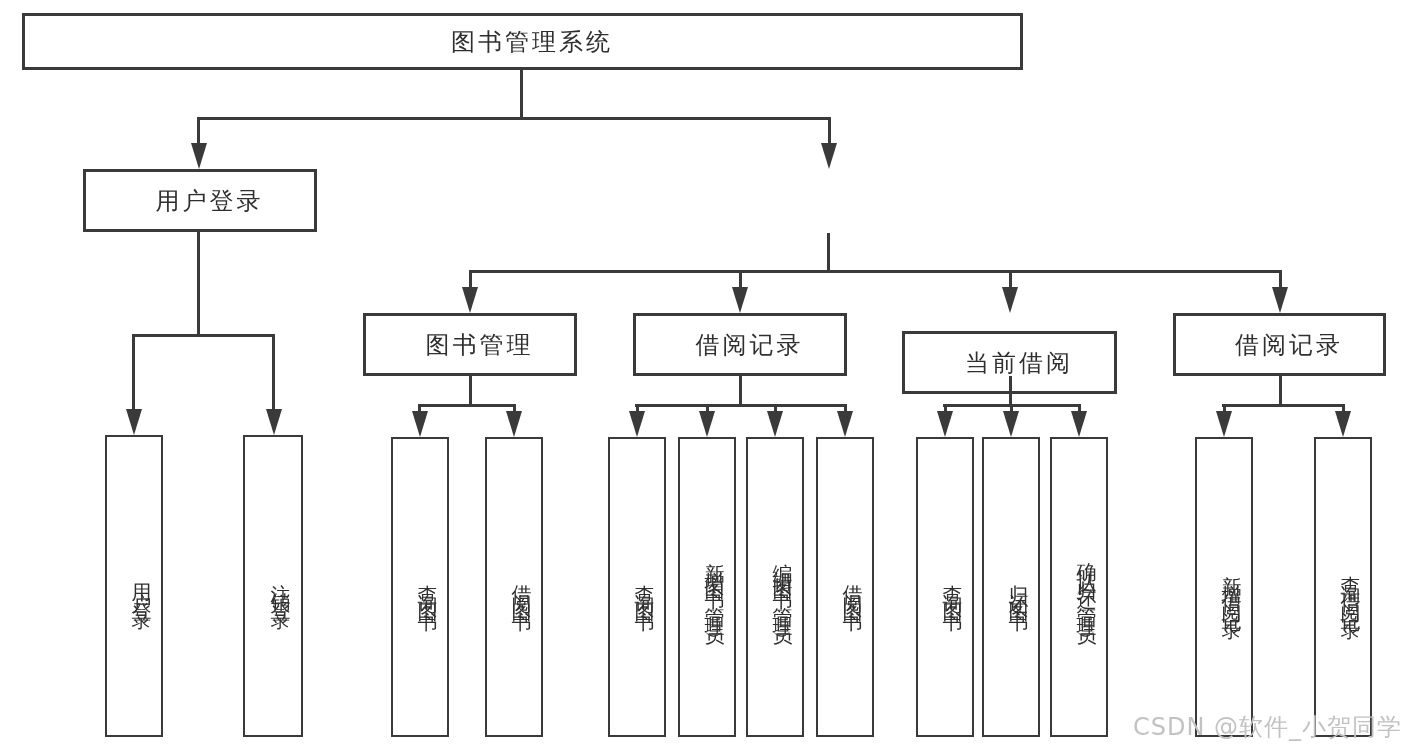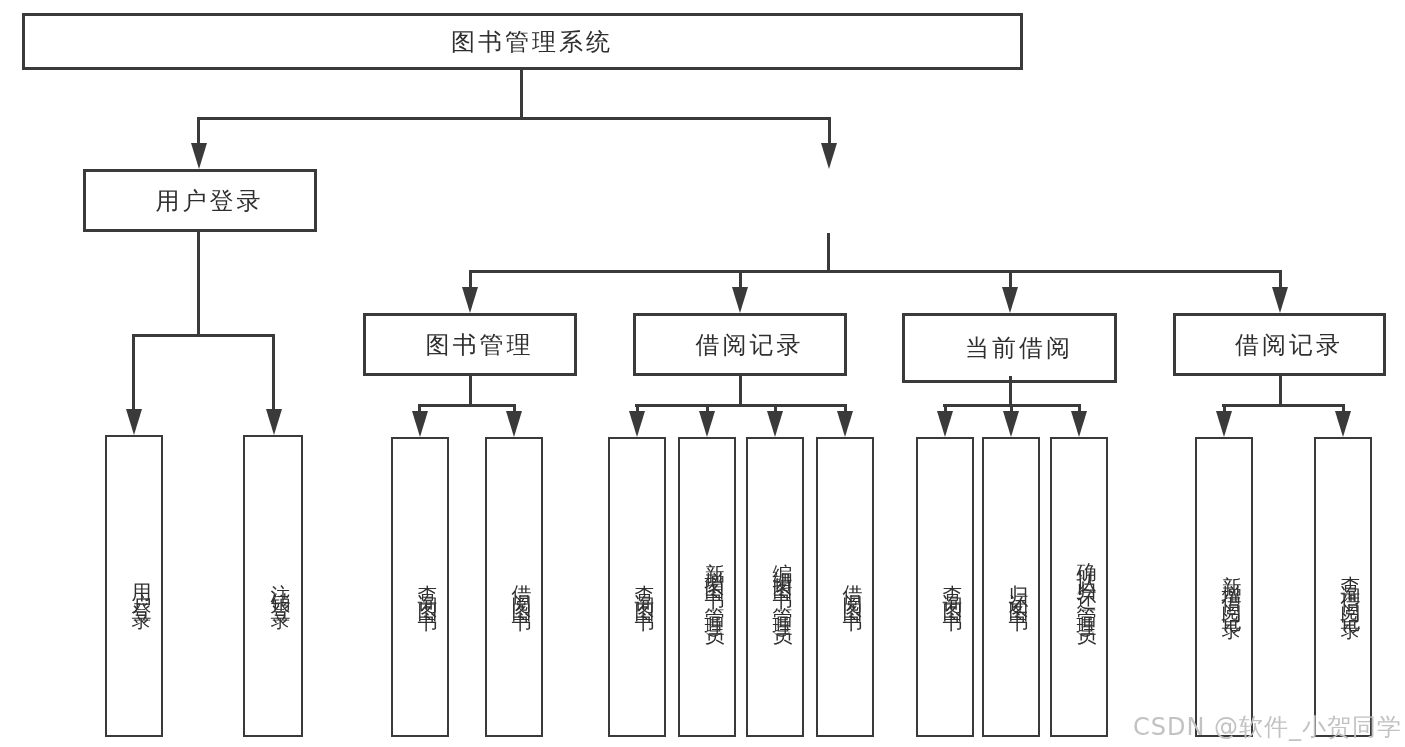--- a/index.html
+++ b/index.html
@@ -77,21 +77,21 @@
   <div class="ar" style="left:1002px;top:287px;"></div>
   <div class="vl" style="left:1279px;top:270px;height:19px;"></div>
   <div class="ar" style="left:1272px;top:287px;"></div>
 
   <div class="box hbox" style="left:363px;top:313px;width:214px;height:63px;">
     <span>图书管理</span>
   </div>
   <div class="box hbox" style="left:633px;top:313px;width:214px;height:63px;">
     <span>借阅记录</span>
   </div>
-  <div class="box hbox" style="left:902px;top:313px;width:215px;height:70px;justify-content:center;">
+  <div class="box hbox" style="left:902px;top:331px;width:215px;height:63px;justify-content:center;">
     <span>当前借阅</span>
   </div>
   <div class="box hbox" style="left:1173px;top:313px;width:213px;height:63px;">
     <span>借阅记录</span>
   </div>
 
   <div class="vl" style="left:469px;top:376px;height:31px;"></div>
   <div class="hl" style="left:418px;top:404px;width:98px;"></div>
   <div class="vl" style="left:418px;top:404px;height:10px;"></div>
   <div class="ar" style="left:412px;top:411px;"></div>

